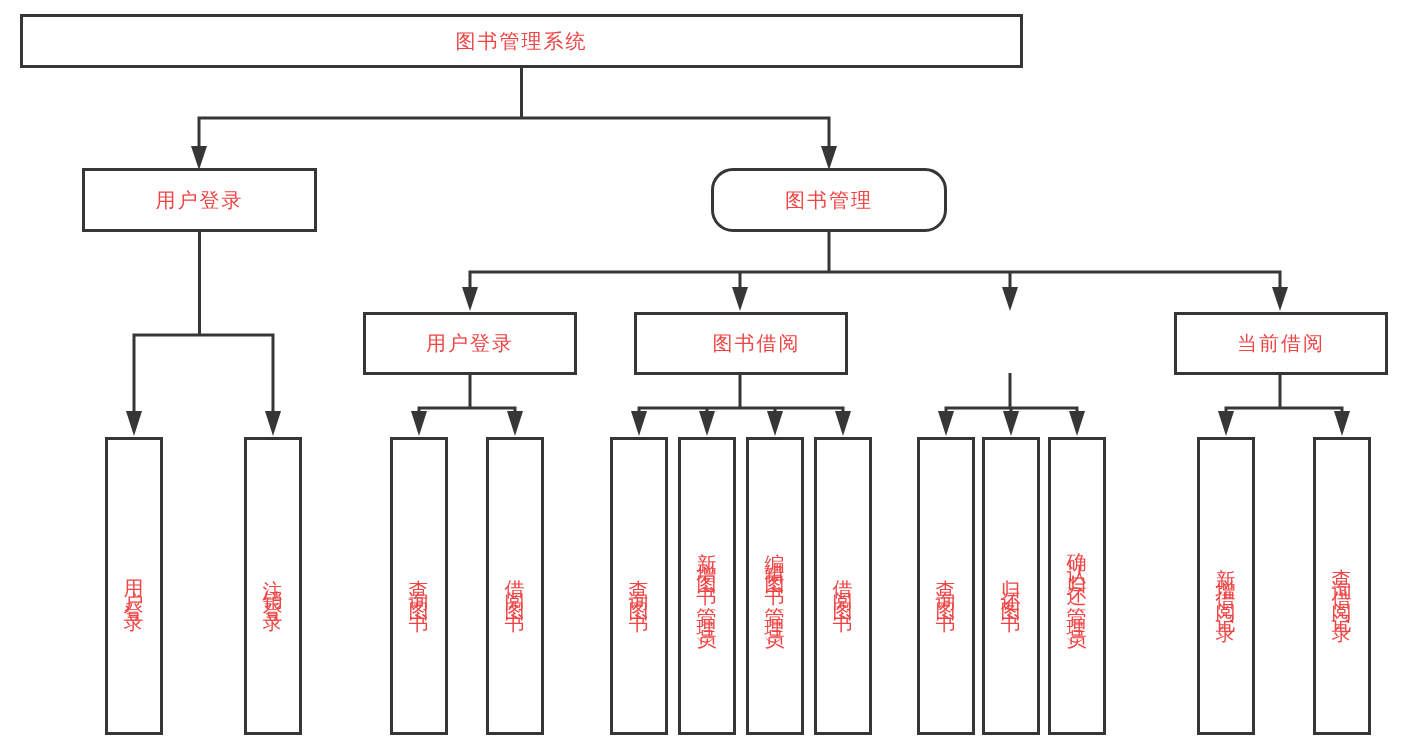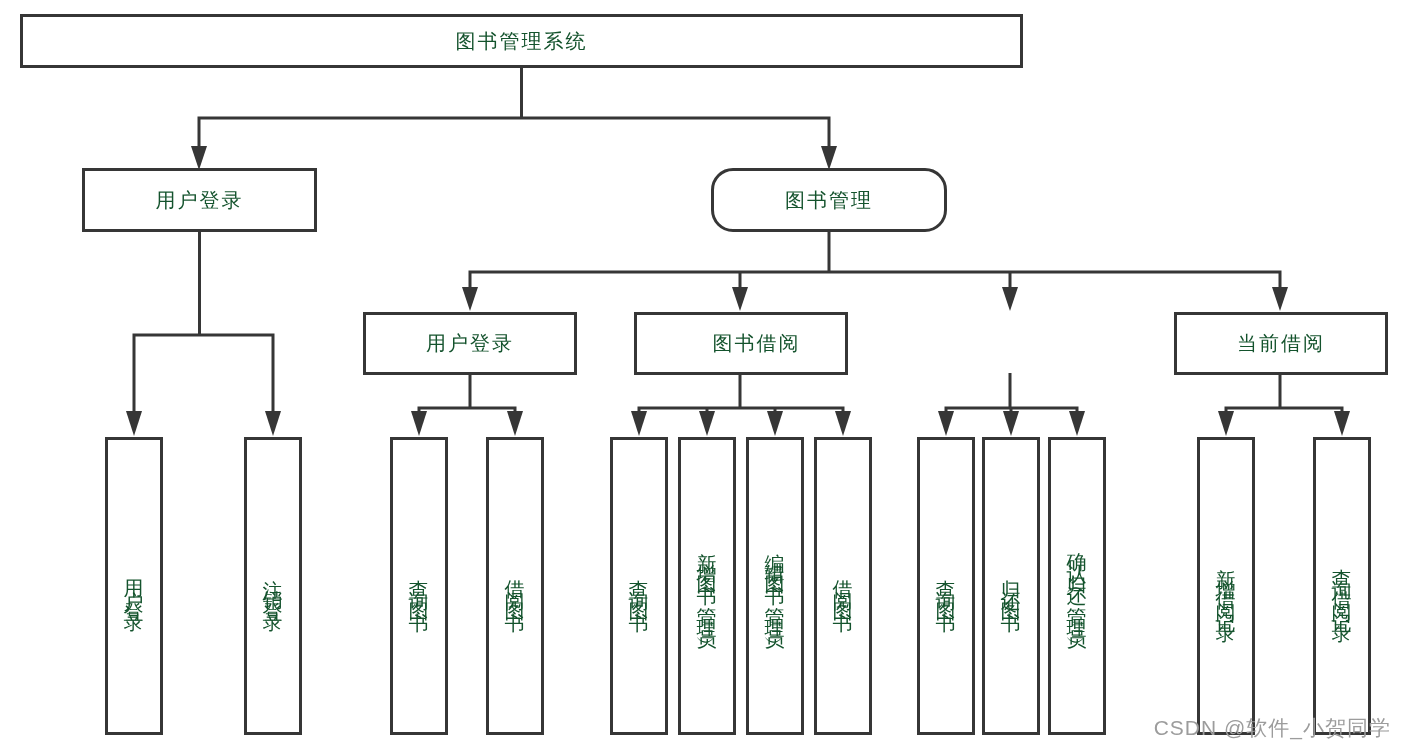--- a/index.html
+++ b/index.html
@@ -20,21 +20,21 @@
     pointer-events: none;
   }
   .node {
     position: absolute;
     box-sizing: border-box;
     border: 3px solid #363636;
     background: #ffffff;
     display: flex;
     align-items: center;
     justify-content: center;
-    color: #14532d;
+    color: #ef4444;
   }
   .h-node span {
     font-size: 20px;
     letter-spacing: 2px;
     white-space: nowrap;
   }
   .v-node span {
     writing-mode: vertical-rl;
     text-orientation: mixed;
     font-size: 20px;
@@ -180,15 +180,14 @@
     <span>确认归还（管理员）</span>
   </div>
 
   <div class="node v-node leaf lf12">
     <span>新增借阅记录</span>
   </div>
   <div class="node v-node leaf lf13">
     <span>查询借阅记录</span>
   </div>
 
-  <div class="watermark">CSDN @软件_小贺同学</div>
 
 </div>
 
 </body></html>

